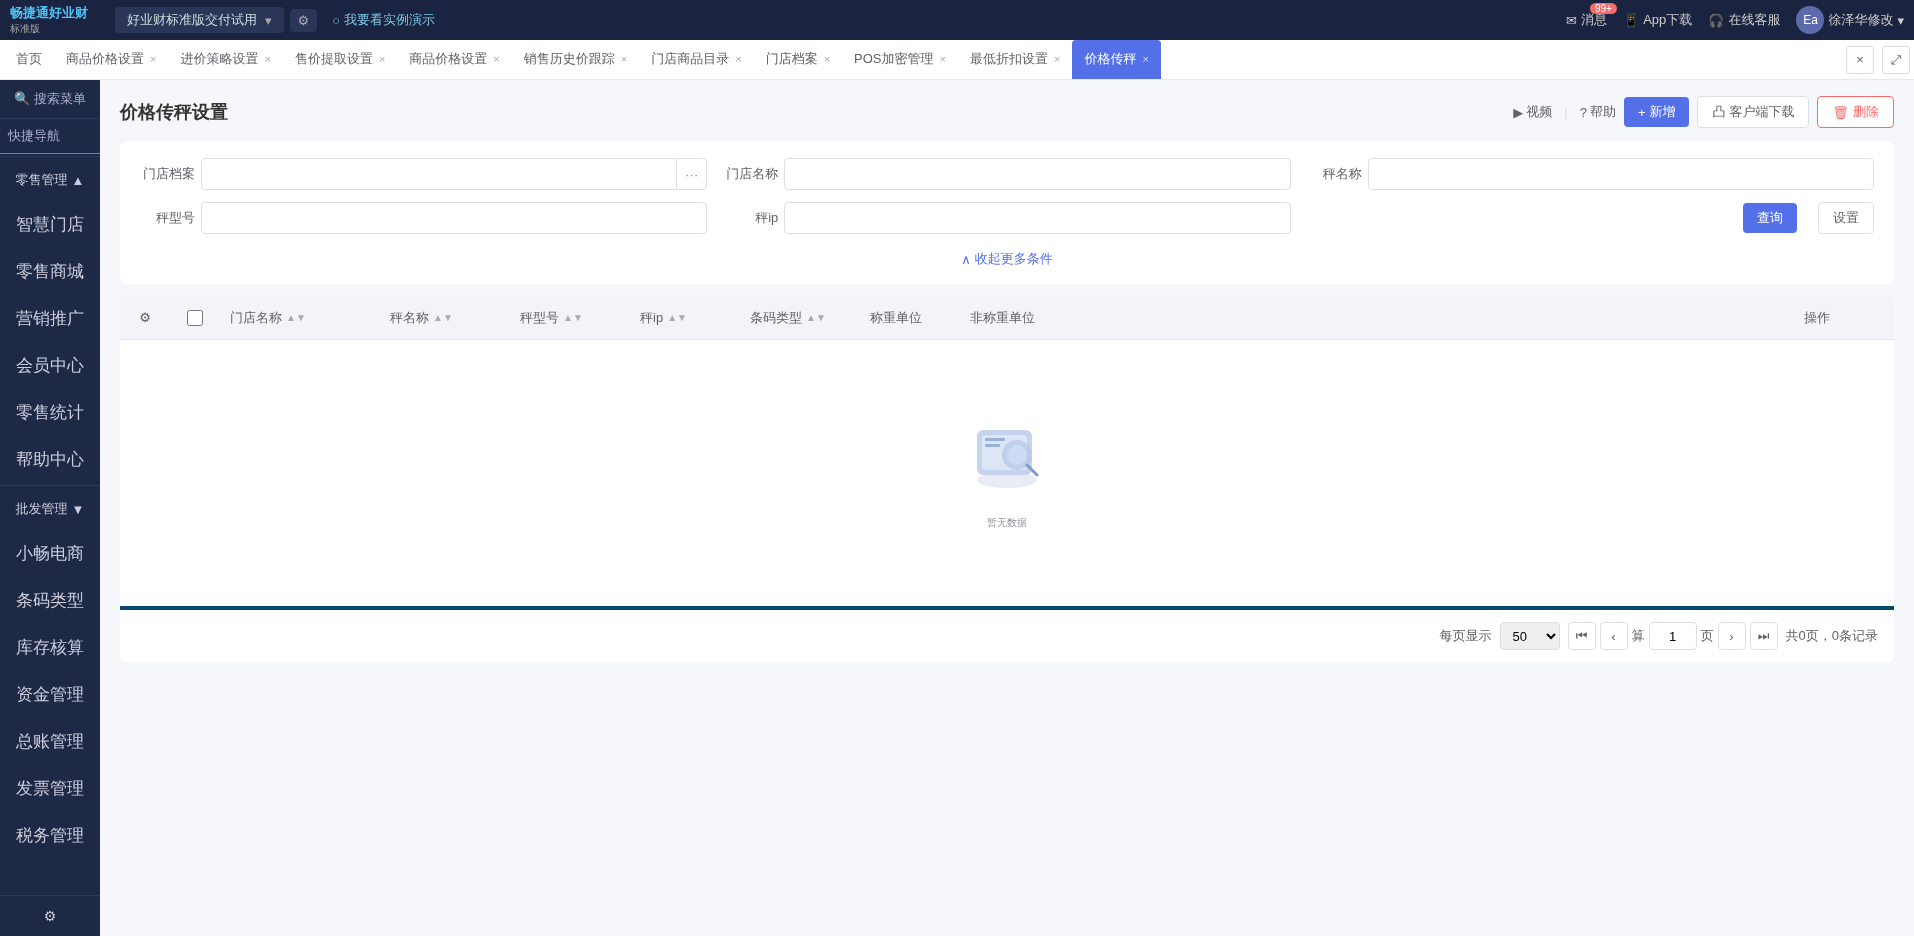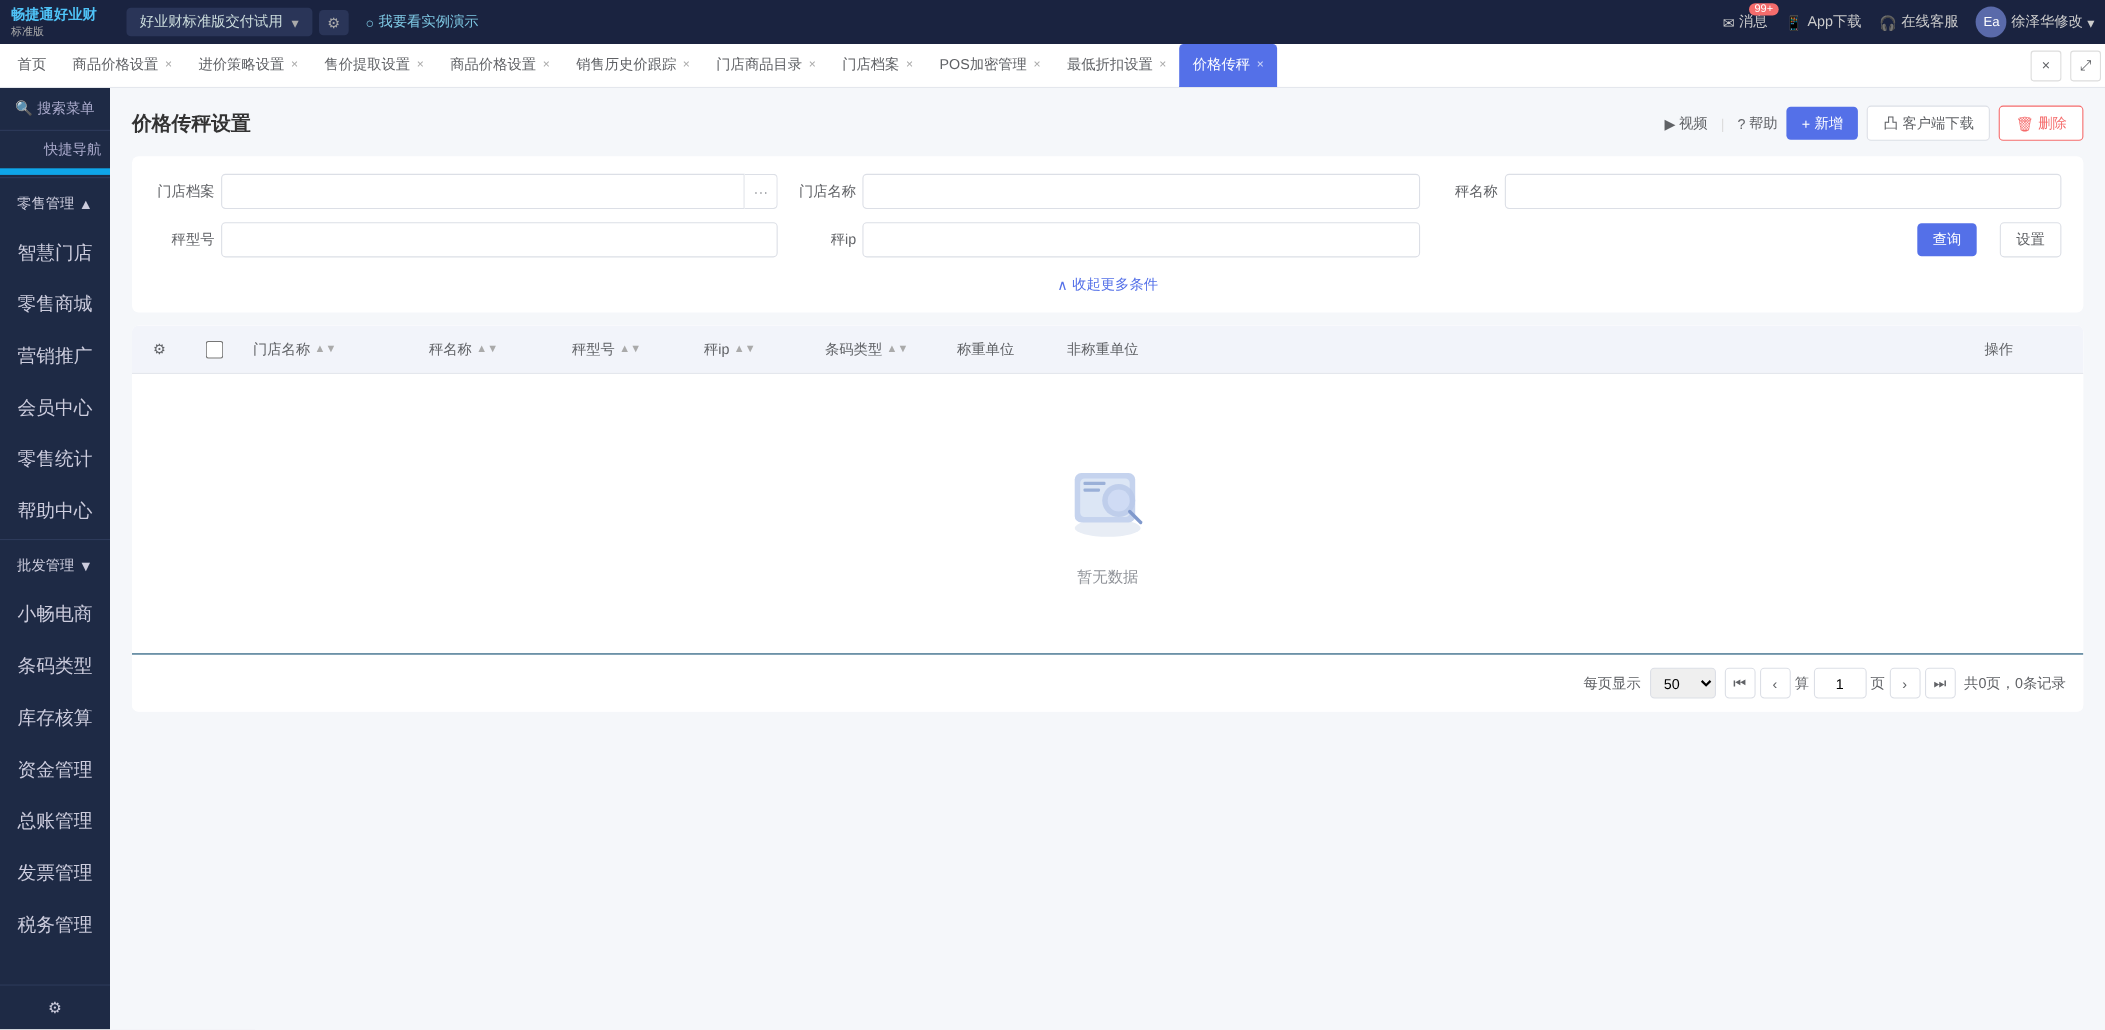--- a/index.html
+++ b/index.html
@@ -31,21 +31,21 @@
     .tabs-right { margin-left: auto; display: flex; align-items: center; gap: 8px; flex-shrink: 0; }
     .tab-close-all { width: 28px; height: 28px; display: flex; align-items: center; justify-content: center; cursor: pointer; color: #606266; border: 1px solid #ddd; border-radius: 3px; }
     .tab-expand { width: 28px; height: 28px; display: flex; align-items: center; justify-content: center; cursor: pointer; color: #606266; border: 1px solid #ddd; border-radius: 3px; }
 
     
     .main-layout { display: flex; flex: 1; overflow: hidden; }
 
     
     .sidebar { width: 100px; background: #1e2a45; display: flex; flex-direction: column; flex-shrink: 0; overflow-y: auto; }
     .sidebar-search { padding: 10px 8px; color: #aac; font-size: 13px; cursor: pointer; text-align: center; border-bottom: 1px solid #2d3a5a; }
-    .sidebar-nav { padding: 8px 8px; color: #aac; font-size: 13px; cursor: pointer; text-align: right; border-bottom: 6px solid #0ea5e9; }
+    .sidebar-nav { padding: 8px 8px; color: #aac; font-size: 13px; cursor: pointer; text-align: left; border-bottom: 1px solid #0ea5e9; }
     .sidebar-item { padding: 12px 6px; color: #ccd; font-size: 17px; cursor: pointer; text-align: center; }
     .sidebar-item-group { display: flex; align-items: center; justify-content: center; gap: 4px; padding: 12px 8px; color: #ccd; font-size: 13px; cursor: pointer; }
     .sidebar-divider { height: 1px; background: #2d3a5a; margin: 2px 0; }
     .sidebar-bottom { margin-top: auto; }
     .sidebar-gear { padding: 12px 8px; color: #ccd; font-size: 14px; cursor: pointer; text-align: center; border-top: 1px solid #2d3a5a; }
 
     
     .content-area { flex: 1; overflow: auto; background: #f5f7fa; padding: 0; }
     .content-inner { padding: 16px 20px; }
 
@@ -82,24 +82,24 @@
     .th-col-4 { width: 110px; }
     .th-col-5 { width: 120px; }
     .th-col-6 { width: 100px; }
     .th-col-7 { flex: 1; }
     .th-col-8 { width: 100px; }
     .sort-icon { font-size: 10px; color: #aaa; display: flex; flex-direction: column; gap: 1px; }
 
     
     .empty-state { display: flex; flex-direction: column; align-items: center; justify-content: center; padding: 60px 20px; }
     .empty-icon { width: 100px; height: 100px; margin-bottom: 16px; }
-    .empty-text { color: #909399; font-size: 14px; }
-
-    
-    .pagination-bar { display: flex; align-items: center; justify-content: flex-end; padding: 12px 16px; background: #fff; border-top: 1px solid #0c4a6e; gap: 8px; }
+    .empty-text { color: #909399; font-size: 10px; }
+
+    
+    .pagination-bar { display: flex; align-items: center; justify-content: flex-end; padding: 12px 16px; background: #fff; border-top: 4px solid #0c4a6e; gap: 8px; margin-top: 16px; }
     .page-size-label { color: #606266; font-size: 13px; }
     .page-size-select { border: 1px solid #dcdfe6; border-radius: 4px; padding: 4px 8px; font-size: 13px; height: 28px; }
     .page-nav { display: flex; align-items: center; gap: 4px; }
     .page-btn { width: 28px; height: 28px; display: flex; align-items: center; justify-content: center; border: 1px solid #dcdfe6; border-radius: 4px; cursor: pointer; color: #606266; font-size: 13px; background: #fff; }
     .page-input-wrap { display: flex; align-items: center; gap: 4px; color: #606266; font-size: 13px; }
     .page-input { width: 48px; border: 1px solid #dcdfe6; border-radius: 4px; text-align: center; height: 28px; font-size: 13px; }
     .total-text { color: #606266; font-size: 13px; }
     .checkbox-input { width: 16px; height: 16px; cursor: pointer; }
   </style>
 </head>

